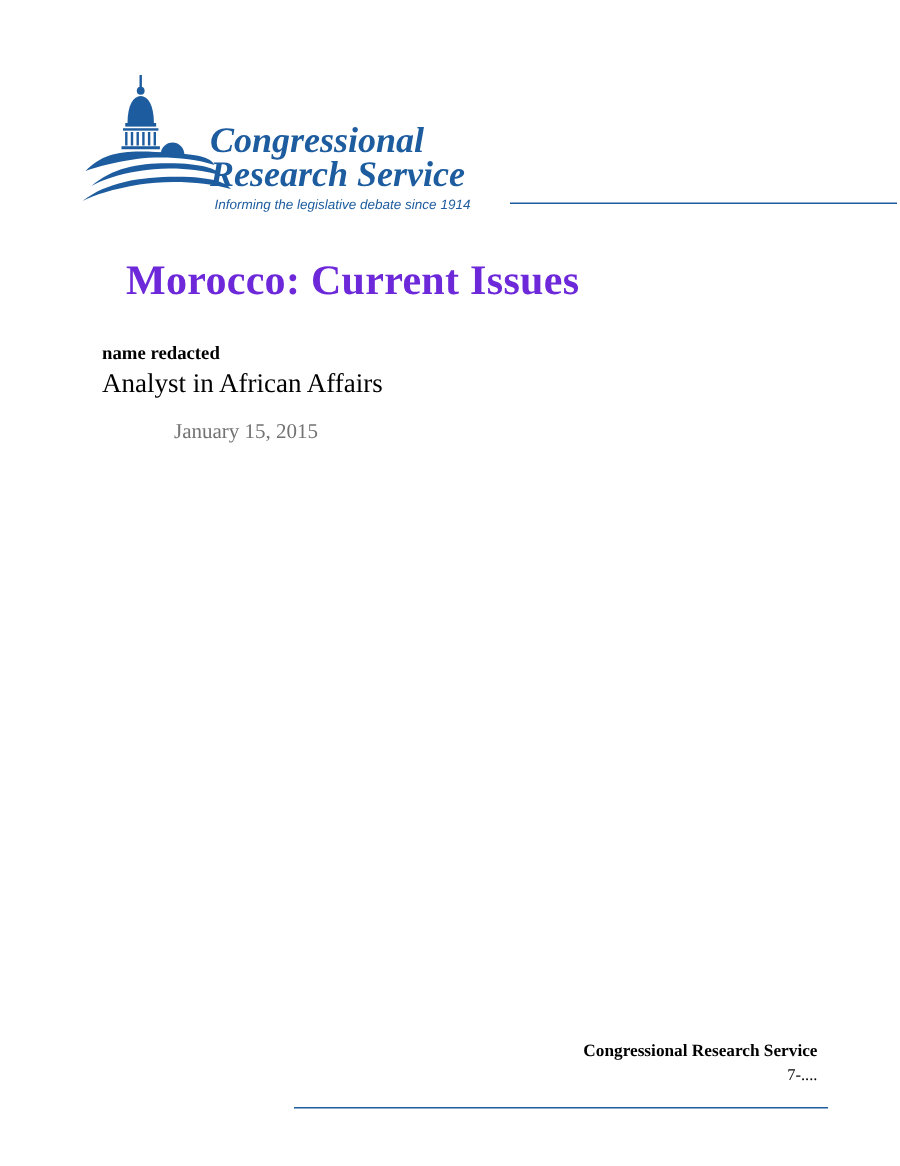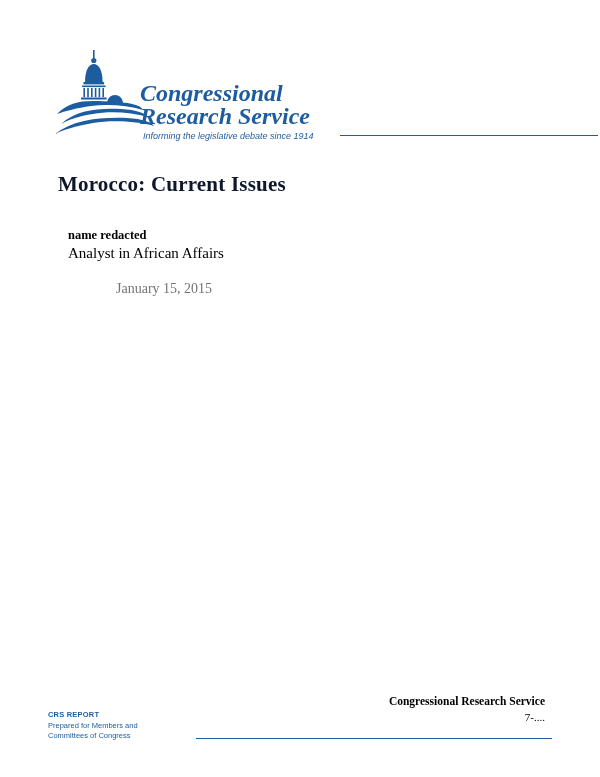--- a/index.html
+++ b/index.html
@@ -36,44 +36,44 @@
     left: 285px;
     top: 87px;
     width: 258px;
     height: 1px;
     background: #1d5c9e;
   }
 
   
   .doc-title {
     position: absolute;
-    left: 58px;
+    left: 84px;
     top: 172px;
     font-family: "Liberation Serif", serif;
-    font-size: 21px;
+    font-size: 28px;
     font-weight: bold;
     letter-spacing: 0.2px;
-    color: #0f172a;
+    color: #6d28d9;
   }
 
   
   .author-name {
     position: absolute;
     left: 68px;
     top: 228px;
     font-size: 12.5px;
     font-weight: bold;
     color: #000;
     text-align: center;
   }
   .author-role {
     position: absolute;
     left: 68px;
     top: 245px;
-    font-size: 15px;
+    font-size: 18px;
     color: #000;
   }
   .doc-date {
     position: absolute;
     left: 68px;
     top: 281px;
     font-size: 14px;
     color: #737373;
     margin-left: 48px;
   }
@@ -178,21 +178,16 @@
   <div class="author-name">name redacted</div>
   <div class="author-role">Analyst in African Affairs</div>
   <div class="doc-date">January 15, 2015</div>
 
   <div class="imprint">
     <div class="org">Congressional Research Service</div>
     <div class="line">7-....</div>
   </div>
 
   <div class="footer">
-    <div class="footer-text">
-      <span class="footer-title">CRS REPORT</span>
-      <span class="footer-sub">Prepared for Members and</span>
-      <span class="footer-sub">Committees of Congress</span>
-    </div>
     <div class="footer-rule"></div>
   </div>
 
 </div>
 
 </body></html>

